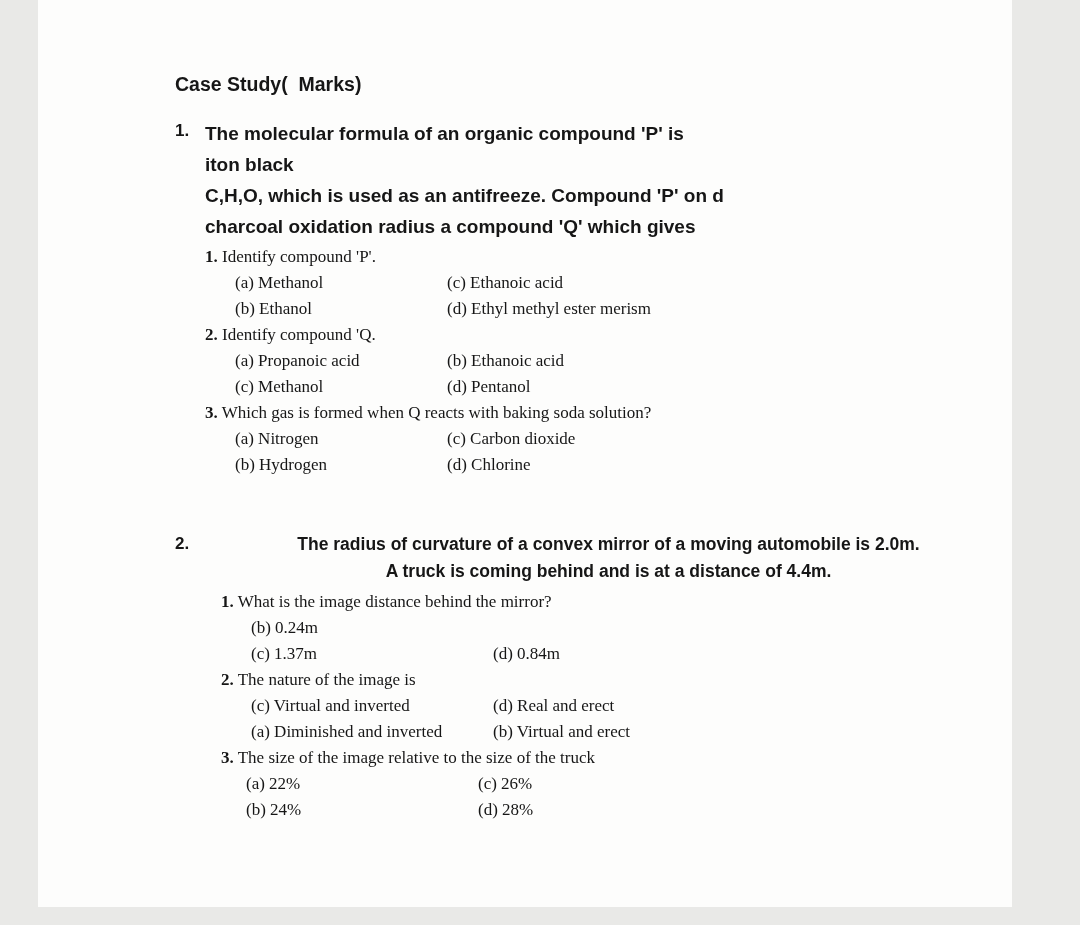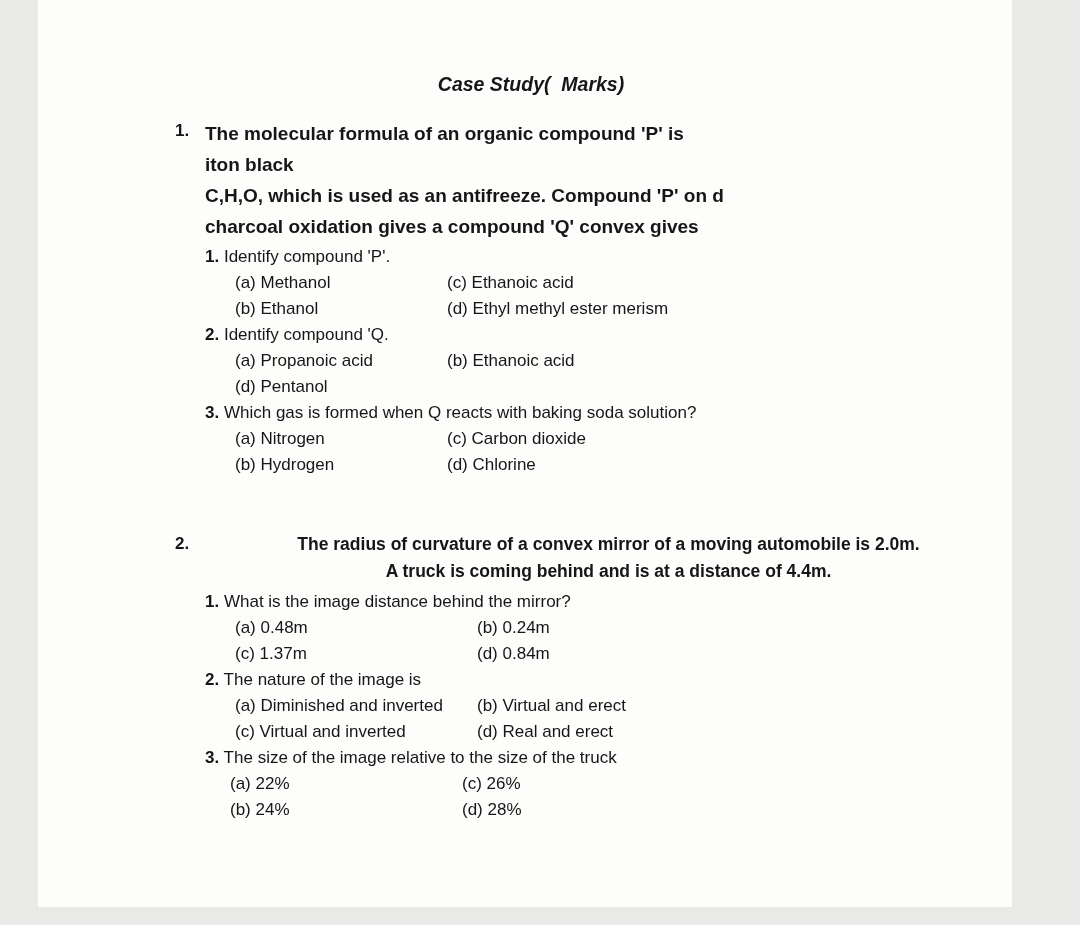--- a/index.html
+++ b/index.html
@@ -19,26 +19,25 @@
     top: 0;
     width: 974px;
     height: 907px;
     background: #fdfdfc;
   }
   .content {
     padding: 72px 0 0 137px;
   }
   .header-row {
     display: flex;
-    justify-content: center;
+    justify-content: flex-start;
     width: 712px;
     font-weight: 700;
     font-size: 19.5px;
     line-height: 24px;
-    font-style: italic;
   }
   .marks { white-space: pre; }
 
   .question {
     display: flex;
     align-items: flex-start;
   }
   .q1 { margin-top: 22px; }
   .q2 { margin-top: 53px; }
   .q-num {
@@ -57,23 +56,24 @@
   }
   .q2 .stem {
     font-weight: 700;
     font-size: 17.5px;
     line-height: 27px;
     text-align: center;
   }
   .subs {
     font-size: 17px;
     line-height: 26px;
+    font-family: Liberation Serif, serif;
   }
   .q1 .subs { margin-top: 2px; }
-  .q2 .subs { margin-top: 4px; }
+  .q2 .subs { margin-top: 4px; margin-left: 16px; }
   .sub-num { font-weight: 700; }
   .opts { margin-left: 30px; }
   .opt-row { display: flex; }
   .q1 .opt-left { width: 212px; flex: none; }
   .q2 .opt-left { width: 242px; flex: none; }
   .q2 .sub-size .opts { margin-left: 25px; }
   .q2 .sub-size .opt-left { width: 232px; }
 </style>
 </head>
 <body>
@@ -86,21 +86,21 @@
       <span class="marks">(  Marks)</span>
     </div>
 
     <div class="question q1">
       <span class="q-num">1.</span>
       <div class="q-body">
         <div class="stem">
           <div class="stem-line">The molecular formula of an organic compound 'P' is</div>
           <div class="stem-line">iton black</div>
           <div class="stem-line">C,H,O, which is used as an antifreeze. Compound 'P' on d</div>
-          <div class="stem-line">charcoal oxidation gives a compound 'Q' convex gives</div>
+          <div class="stem-line">charcoal oxidation radius a compound 'Q' which gives</div>
         </div>
         <div class="subs">
 
           <div class="sub">
             <div class="sub-line">
               <span class="sub-num">1.</span>
               <span class="sub-text">Identify compound 'P'.</span>
             </div>
             <div class="opts">
               <div class="opt-row">
@@ -118,20 +118,21 @@
             <div class="sub-line">
               <span class="sub-num">2.</span>
               <span class="sub-text">Identify compound 'Q.</span>
             </div>
             <div class="opts">
               <div class="opt-row">
                 <span class="opt-left">(a) Propanoic acid</span>
                 <span class="opt-right">(b) Ethanoic acid</span>
               </div>
               <div class="opt-row">
+                <span class="opt-left">(c) Methanol</span>
                 <span class="opt-right">(d) Pentanol</span>
               </div>
             </div>
           </div>
 
           <div class="sub">
             <div class="sub-line">
               <span class="sub-num">3.</span>
               <span class="sub-text">Which gas is formed when Q reacts with baking soda solution?</span>
             </div>
@@ -160,44 +161,43 @@
         </div>
         <div class="subs">
 
           <div class="sub">
             <div class="sub-line">
               <span class="sub-num">1.</span>
               <span class="sub-text">What is the image distance behind the mirror?</span>
             </div>
             <div class="opts">
               <div class="opt-row">
-                <span class="opt-left">(a) 0.48m</span>
                 <span class="opt-right">(b) 0.24m</span>
               </div>
               <div class="opt-row">
                 <span class="opt-left">(c) 1.37m</span>
                 <span class="opt-right">(d) 0.84m</span>
               </div>
             </div>
           </div>
 
           <div class="sub">
             <div class="sub-line">
               <span class="sub-num">2.</span>
               <span class="sub-text">The nature of the image is</span>
             </div>
             <div class="opts">
               <div class="opt-row">
+                <span class="opt-left">(c) Virtual and inverted</span>
+                <span class="opt-right">(d) Real and erect</span>
+              </div>
+              <div class="opt-row">
                 <span class="opt-left">(a) Diminished and inverted</span>
                 <span class="opt-right">(b) Virtual and erect</span>
               </div>
-              <div class="opt-row">
-                <span class="opt-left">(c) Virtual and inverted</span>
-                <span class="opt-right">(d) Real and erect</span>
-              </div>
             </div>
           </div>
 
           <div class="sub sub-size">
             <div class="sub-line">
               <span class="sub-num">3.</span>
               <span class="sub-text">The size of the image relative to the size of the truck</span>
             </div>
             <div class="opts">
               <div class="opt-row">

